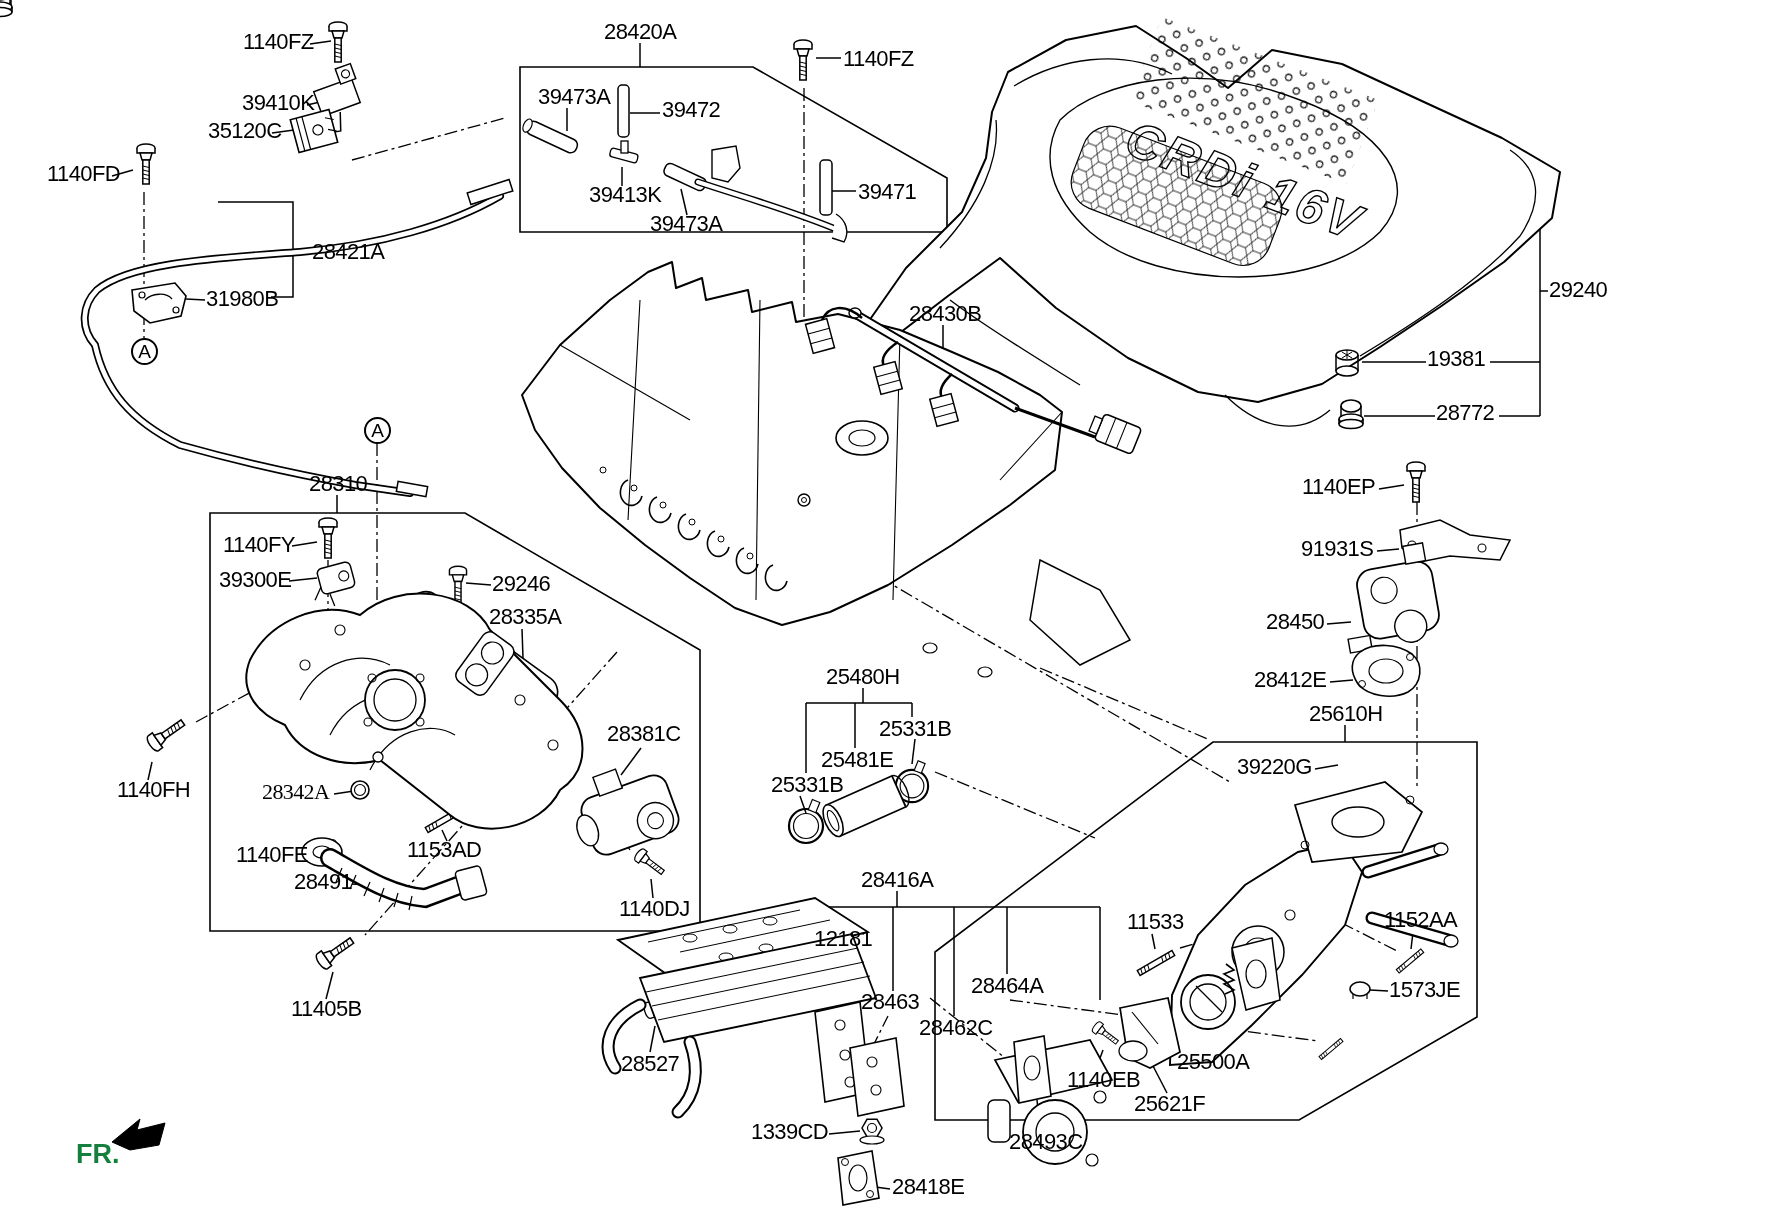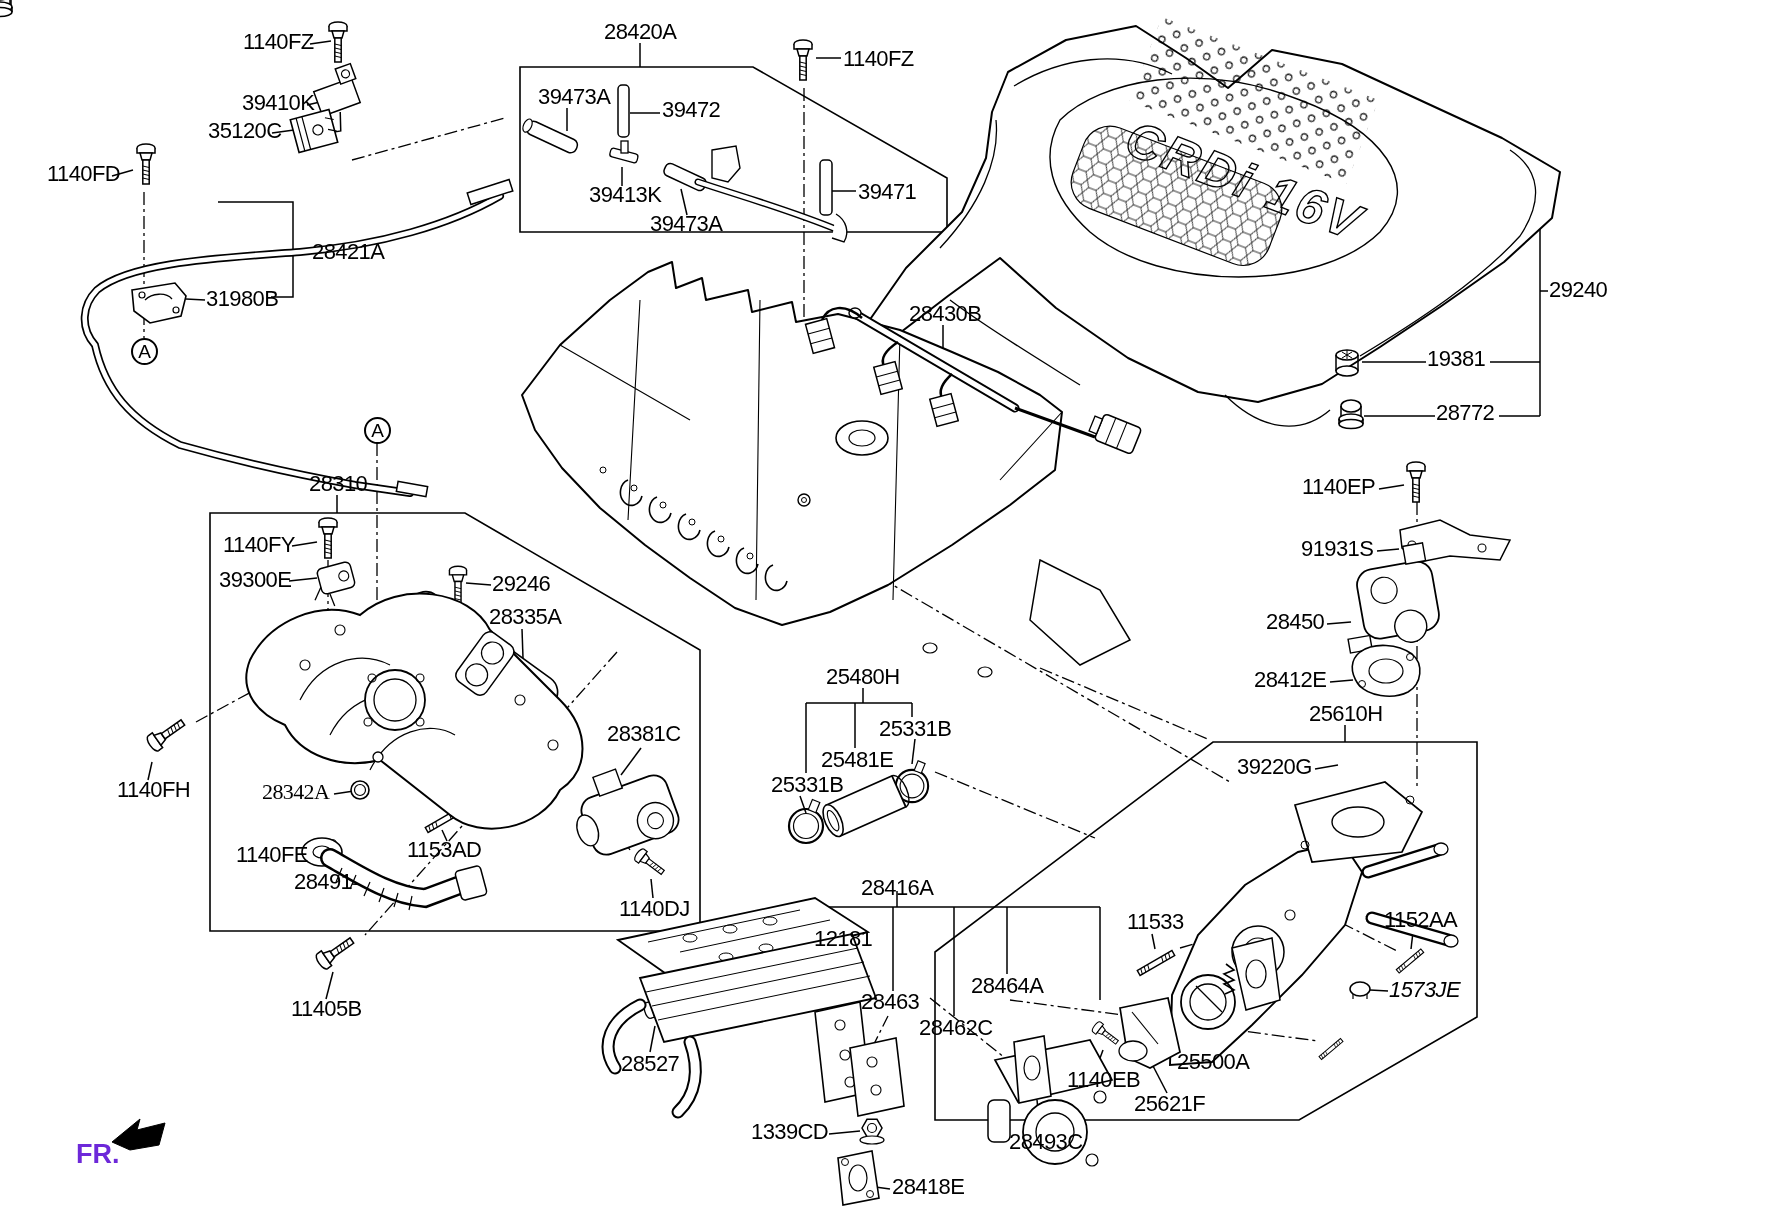--- a/index.html
+++ b/index.html
@@ -5,21 +5,21 @@
   html,body{margin:0;padding:0;background:#e8e8e8;}
   .stage{position:relative;width:1772px;height:1211px;background:#ffffff;overflow:hidden;
          font-family:"Liberation Sans", sans-serif;}
   svg.art{position:absolute;left:0;top:0;z-index:0;}
   #labels-layer{position:absolute;left:0;top:0;width:100%;height:100%;z-index:2;}
   .lbl{position:absolute;font-size:22px;letter-spacing:-0.6px;color:#000;white-space:nowrap;
        line-height:1;transform-origin:left top;}
   .marker{position:absolute;width:27px;height:27px;border:2px solid #000;border-radius:50%;
           display:flex;align-items:center;justify-content:center;font-size:19px;color:#000;
           background:#fff;box-sizing:border-box;}
-  .fr{position:absolute;font-size:27px;font-weight:bold;color:#6d28d9;line-height:1;}
+  .fr{position:absolute;font-size:27px;font-weight:bold;color:#15803d;line-height:1;}
 </style>
 </head>
 <body>
 
 <div class="stage">
 
 <svg class="art" width="1772" height="1211" viewBox="0 0 1772 1211">
   <defs>
     <pattern id="hexP" width="16" height="13.8" patternUnits="userSpaceOnUse">
       <path d="M4,0 L12,0 L16,6.9 L12,13.8 L4,13.8 L0,6.9 Z" fill="none" stroke="#000" stroke-width="0.8"></path>
@@ -458,42 +458,42 @@
       <div class="lbl" style="left: 492px; top: 573px;">29246</div>
       <div class="lbl" style="left: 489px; top: 606px;">28335A</div>
       <div class="lbl" style="left: 607px; top: 723px;">28381C</div>
       <div class="lbl" style="left: 117px; top: 779px;">1140FH</div>
       <div class="lbl" style="left: 262px; top: 781px; font-family: Liberation Serif, serif;">28342A</div>
       <div class="lbl" style="left: 407px; top: 839px;">1153AD</div>
       <div class="lbl" style="left: 236px; top: 844px;">1140FE</div>
       <div class="lbl" style="left: 294px; top: 871px;">28491</div>
       <div class="lbl" style="left: 619px; top: 898px;">1140DJ</div>
       <div class="lbl" style="left: 291px; top: 998px;">11405B</div>
-      <div class="lbl" style="left: 861px; top: 869px; margin-top: 8px;">28416A</div>
+      <div class="lbl" style="left: 861px; top: 869px;">28416A</div>
       <div class="lbl" style="left: 814px; top: 928px;">12181</div>
       <div class="lbl" style="left: 861px; top: 991px;">28463</div>
       <div class="lbl" style="left: 919px; top: 1017px;">28462C</div>
       <div class="lbl" style="left: 971px; top: 975px; text-align: center;">28464A</div>
       <div class="lbl" style="left: 621px; top: 1053px;">28527</div>
       <div class="lbl" style="left: 751px; top: 1121px;">1339CD</div>
       <div class="lbl" style="left: 892px; top: 1176px;">28418E</div>
       <div class="lbl" style="left: 1009px; top: 1131px;">28493C</div>
       <div class="lbl" style="left: 1302px; top: 476px;">1140EP</div>
       <div class="lbl" style="left: 1301px; top: 538px;">91931S</div>
       <div class="lbl" style="left: 1266px; top: 611px;">28450</div>
       <div class="lbl" style="left: 1254px; top: 669px;">28412E</div>
       <div class="lbl" style="left: 1309px; top: 703px;">25610H</div>
       <div class="lbl" style="left: 1237px; top: 756px;">39220G</div>
       <div class="lbl" style="left: 826px; top: 666px;">25480H</div>
       <div class="lbl" style="left: 879px; top: 718px;">25331B</div>
       <div class="lbl" style="left: 821px; top: 749px;">25481E</div>
       <div class="lbl" style="left: 771px; top: 774px;">25331B</div>
       <div class="lbl" style="left: 1127px; top: 911px;">11533</div>
       <div class="lbl" style="left: 1384px; top: 909px;">1152AA</div>
-      <div class="lbl" style="left: 1389px; top: 979px; font-style: italic;">1573JE</div>
+      <div class="lbl" style="left: 1389px; top: 979px;">1573JE</div>
       <div class="lbl" style="left: 1177px; top: 1051px;">25500A</div>
       <div class="lbl" style="left: 1067px; top: 1069px;">1140EB</div>
       <div class="lbl" style="left: 1134px; top: 1093px;">25621F</div>
       <div class="marker" style="left: 131px; top: 338px;">A</div>
       <div class="marker" style="left: 364px; top: 417px;">A</div>
     </div>
 
 <div class="fr" style="left:76px;top:1141px;position:absolute;">FR.</div>
 
 </div>

